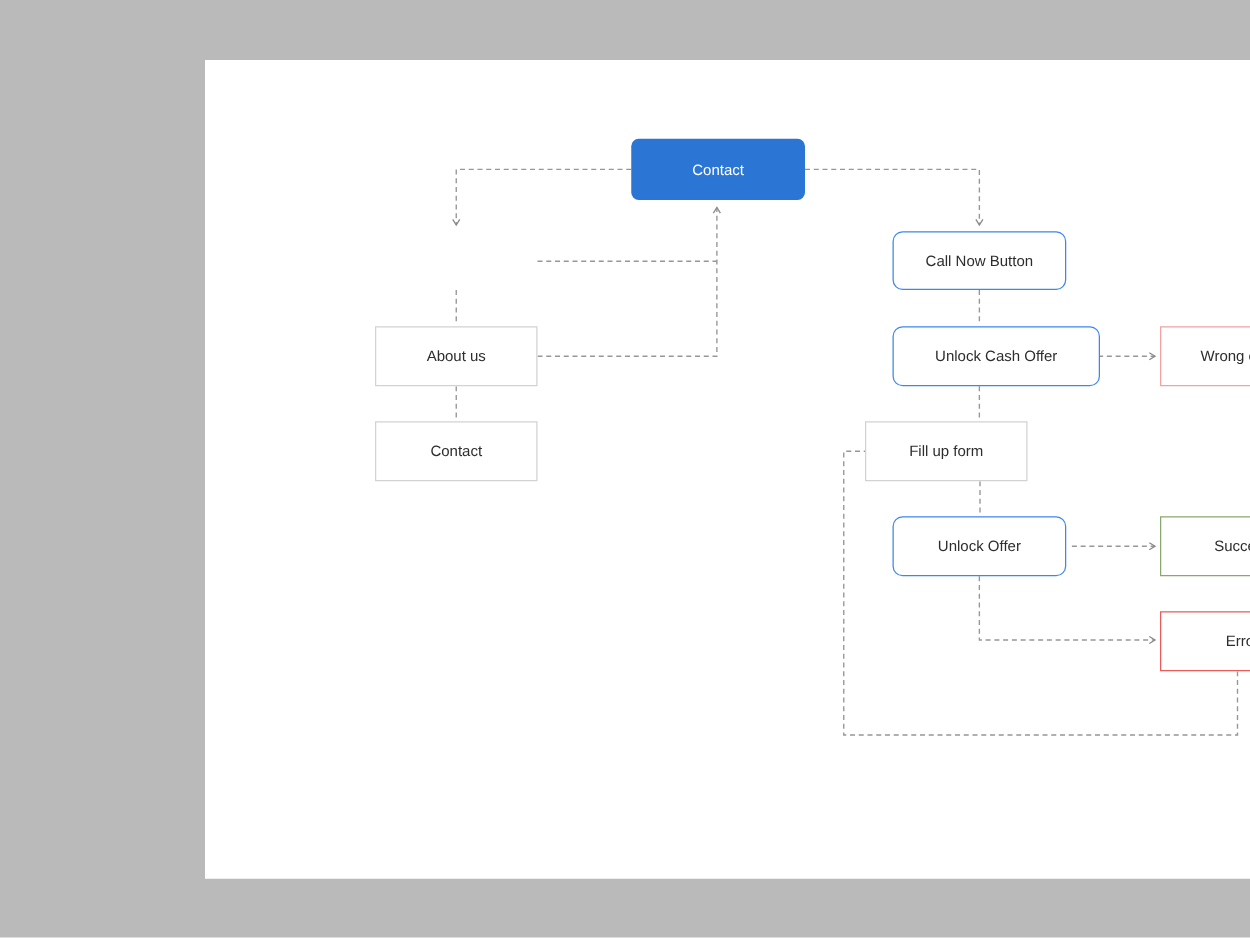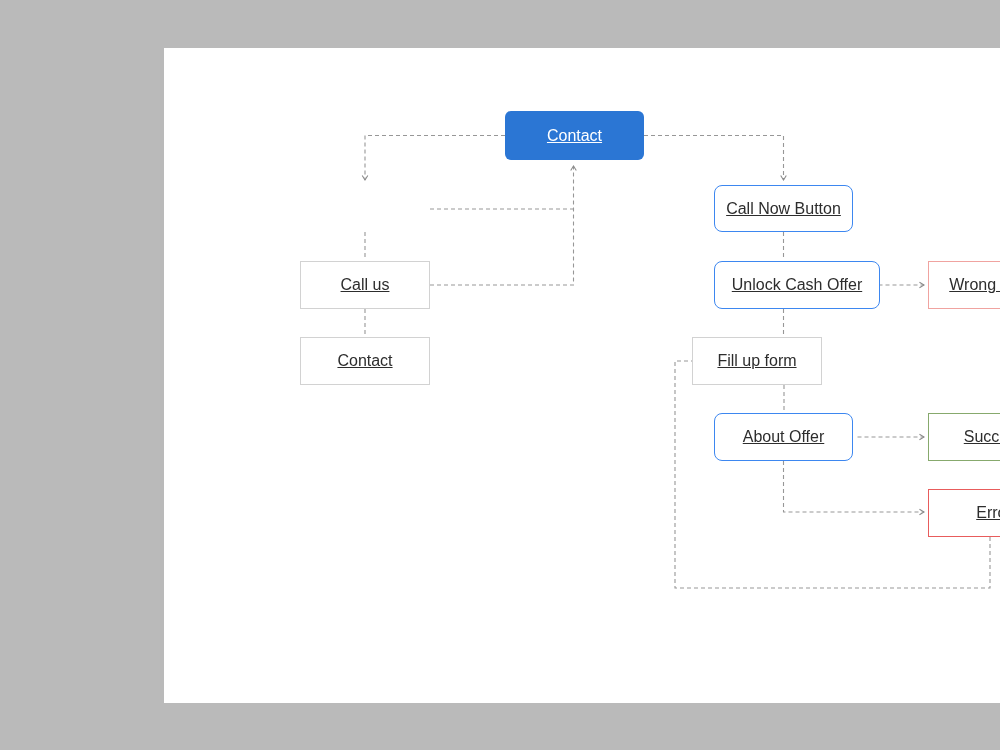--- a/index.html
+++ b/index.html
@@ -30,25 +30,24 @@
     height: 750px;
     pointer-events: none;
   }
   .node {
     position: absolute;
     display: flex;
     align-items: center;
     justify-content: center;
     box-sizing: border-box;
     background: #ffffff;
-    font-size: 16px;
+    font-size: 12px;
     color: #2d2d2d;
     white-space: nowrap;
     cursor: default;
-    text-decoration: underline;
   }
   .node.primary {
     background: #2b76d4;
     color: #ffffff;
     border: none;
     border-radius: 6px;
   }
   .node.plain {
     border: 1px solid #d2d2d2;
   }
@@ -117,31 +116,31 @@
 
       <path d="M783.5,461 V512 H924" marker-end="url(#arr)"></path>
 
       <path d="M990,537 V588 H675 V361 H714" marker-end="url(#arr)"></path>
     </g>
   </svg>
 
   <div class="node primary" id="n-contact-main">Contact</div>
 
 
-  <div class="node plain" id="n-about-us">Call us</div>
+  <div class="node plain" id="n-about-us">About us</div>
 
   <div class="node plain" id="n-contact-nav">Contact</div>
 
   <div class="node blue-outline" id="n-call-now">Call Now Button</div>
 
   <div class="node blue-outline" id="n-unlock-cash">Unlock Cash Offer</div>
 
   <div class="node plain" id="n-fill-form">Fill up form</div>
 
-  <div class="node blue-outline" id="n-unlock-offer">About Offer</div>
+  <div class="node blue-outline" id="n-unlock-offer">Unlock Offer</div>
 
   <div class="node salmon-outline" id="n-wrong-email">Wrong email</div>
 
   <div class="node green-outline" id="n-success">Success</div>
 
   <div class="node red-outline" id="n-error">Error</div>
 
 </div>
 
 </body></html>

